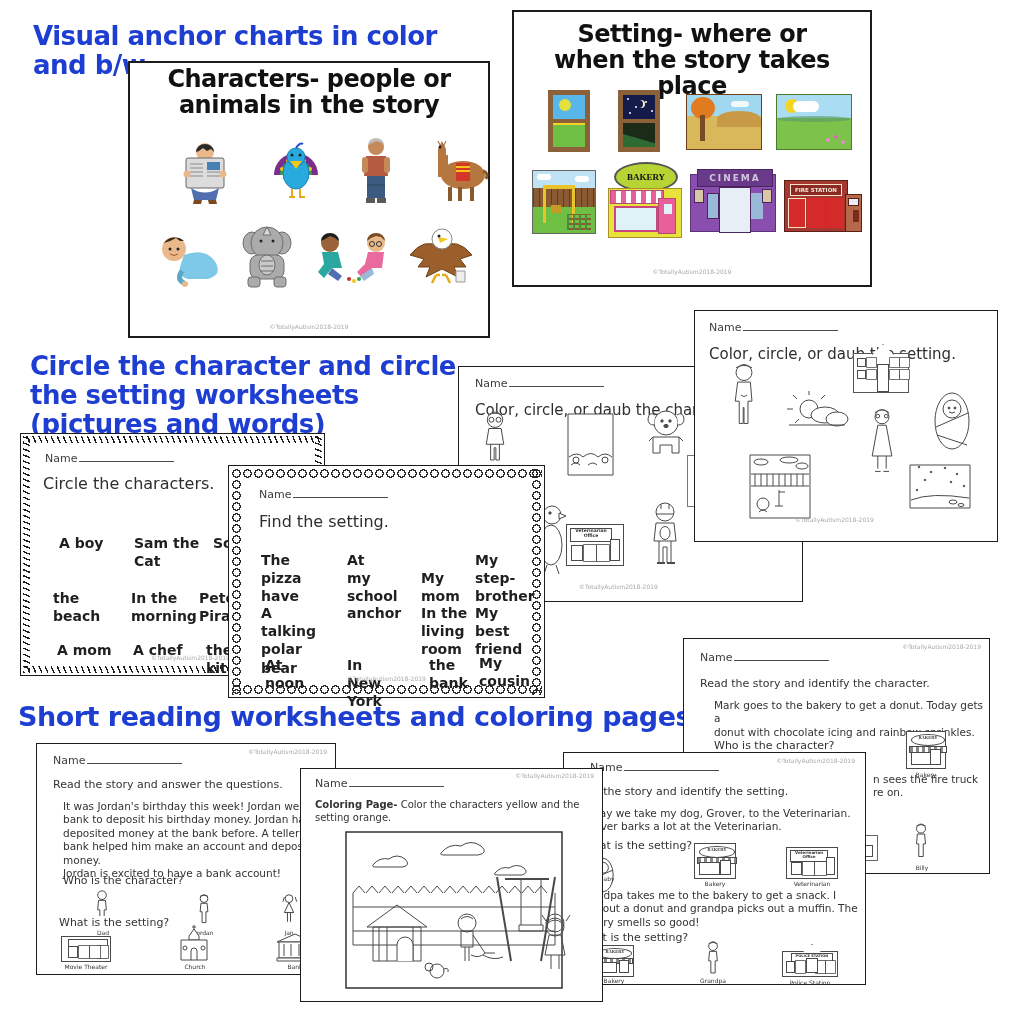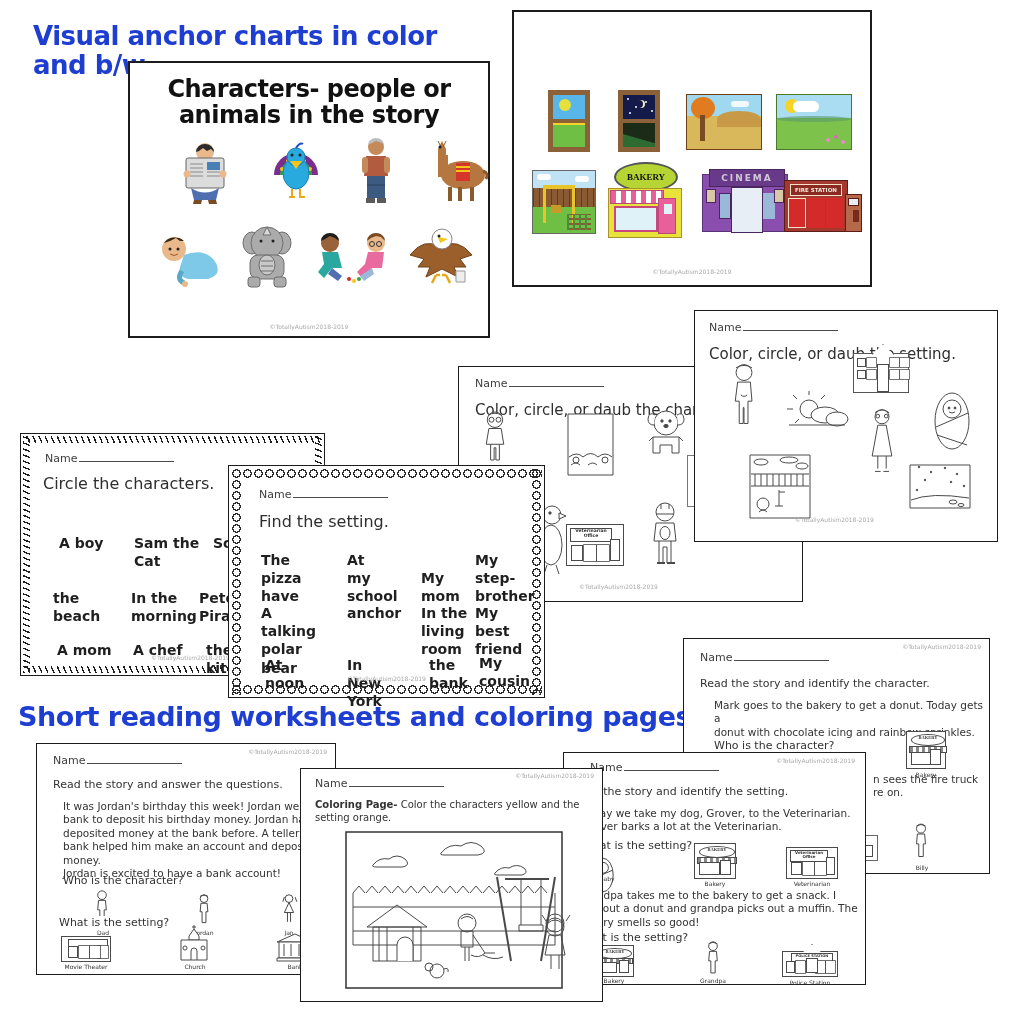--- a/index.html
+++ b/index.html
@@ -36,24 +36,25 @@
   svg.lineart *{vector-effect:non-scaling-stroke;}
   
   .tile{position:absolute;box-sizing:border-box;}
 </style>
 </head>
 <body>
 
 <div class="canvas">
 
   <div class="heading" style="left:33px;top:22px;width:445px;">Visual anchor charts in color and b/w.</div>
+  <div class="heading" style="left:30px;top:352px;width:455px;">Circle the character and circle the setting worksheets (pictures and words)</div>
   <div class="heading" style="left:18px;top:702px;width:720px;font-size:27px;">Short reading worksheets and coloring pages</div>
 
   <section class="sheet" style="left:128px;top:61px;width:362px;height:277px;z-index:1;">
-    <div class="cardtitle" style="top:14px;padding:0 34px;">Characters- people or animals in the story</div>
+    <div class="cardtitle" style="top:4px;padding:0 34px;">Characters- people or animals in the story</div>
 
     <svg class="lineart" style="left:48px;top:78px;" width="54" height="64" viewBox="0 0 54 64">
       <circle cx="27" cy="11" r="9" fill="#eab98b"></circle>
         <path d="M18 11a9 8 0 0 1 18 0l-3-3-4 2-4-3-4 3z" fill="#2b2b2b"></path>
       <rect x="8" y="17" width="38" height="30" rx="2" fill="#dcdcdc" stroke="#666"></rect>
       <path d="M12 23h13M12 27h13M12 31h13M12 35h13M29 31h13M29 35h13" stroke="#8a8a8a" stroke-width="1.2"></path>
       <rect x="29" y="21" width="13" height="8" fill="#4a7fb5"></rect>
       <circle cx="9" cy="33" r="3.5" fill="#eab98b"></circle>
         <circle cx="45" cy="33" r="3.5" fill="#eab98b"></circle>
       <path d="M13 47q14 9 28 0l-3 12h-22z" fill="#4f6fb0"></path>
@@ -141,20 +142,21 @@
       <circle cx="34" cy="12" r="10" fill="#fff" stroke="#888"></circle>
       <path d="M30 10l10 2-8 4z" fill="#f5c518"></path>
         <circle cx="31" cy="9" r="1.5" fill="#222"></circle>
       <path d="M28 48l-4 8m4-8h4m6 0l4 8m-4-8h-4" stroke="#e8a818" stroke-width="2.5"></path>
       <rect x="48" y="44" width="9" height="11" fill="#eee" stroke="#999"></rect>
     </svg>
     <div class="wm" style="left:0;right:0;bottom:6px;text-align:center;">©TotallyAutism2018-2019</div>
   </section>
 
   <section class="sheet" style="left:512px;top:10px;width:360px;height:277px;z-index:1;">
+    <div class="cardtitle" style="top:10px;padding:0 30px;">Setting- where or when the story takes place</div>
 
     <div class="tile" style="left:34px;top:78px;width:42px;height:62px;border:5px solid #8a6138;background:linear-gradient(#58b6e8 0 46%,#f5d428 46% 58%,#6fbf45 58% 100%);">
       <div style="position:absolute;left:0;right:0;top:46%;height:4px;background:#8a6138;"></div>
       <div style="position:absolute;left:6px;top:4px;width:12px;height:12px;border-radius:50%;background:#f5e428;opacity:.9;"></div>
     </div>
     <div class="tile" style="left:104px;top:78px;width:42px;height:62px;border:5px solid #8a6138;background:linear-gradient(#141b4a 0 46%,#1c2a18 46% 100%);">
       <div style="position:absolute;left:0;right:0;top:46%;height:4px;background:#8a6138;"></div>
       <div style="position:absolute;left:14px;top:5px;width:8px;height:8px;border-radius:50%;box-shadow:-2px 0 0 0 #f5f0c8 inset;"></div>
       <div style="position:absolute;left:4px;top:3px;width:2px;height:2px;background:#fff;border-radius:50%;box-shadow:8px 8px 0 #fff,18px 3px 0 #fff,24px 12px 0 #fff,2px 14px 0 #fff;"></div>
       <div style="position:absolute;left:0;bottom:0;width:100%;height:36%;background:#2d6b33;clip-path:polygon(0 100%,0 30%,100% 80%,100% 100%);"></div>
@@ -183,21 +185,21 @@
     <div class="tile" style="left:94px;top:150px;width:72px;height:74px;">
       <div style="position:absolute;left:6px;top:0;width:60px;height:26px;background:#b6d433;border:2px solid #555;border-radius:50%;display:flex;align-items:center;justify-content:center;">
         <span style="font-family:'Liberation Serif',serif;font-weight:bold;font-size:9px;color:#111;">BAKERY</span>
         </div>
       <div style="position:absolute;left:0;top:26px;width:72px;height:48px;background:#e8e23a;border:1.5px solid #a8922a;"></div>
       <div style="position:absolute;left:2px;top:28px;width:52px;height:12px;background:repeating-linear-gradient(90deg,#e85f9a 0 5px,#fff 5px 10px);border:1px solid #b84a7a;"></div>
       <div style="position:absolute;left:6px;top:44px;width:40px;height:22px;background:#dff2f8;border:2px solid #c8487e;"></div>
       <div style="position:absolute;right:4px;top:36px;width:16px;height:34px;background:#e85f9a;border:1.5px solid #b84a7a;"></div>
       <div style="position:absolute;right:8px;top:42px;width:8px;height:10px;background:#dff2f8;"></div>
     </div>
-    <div class="tile" style="left:188px;top:162px;width:86px;height:58px;background:#8a4fae;border:1.5px solid #5a327a;">
+    <div class="tile" style="left:176px;top:162px;width:86px;height:58px;background:#8a4fae;border:1.5px solid #5a327a;">
       <div style="position:absolute;left:6px;top:-6px;width:74px;height:16px;background:#6a3a8a;border:1.5px solid #4a2560;display:flex;align-items:center;justify-content:center;">
         <span style="font-size:9px;font-weight:bold;color:#cfc8d8;letter-spacing:2px;">CINEMA</span>
         </div>
       <div style="position:absolute;left:28px;top:12px;width:30px;height:44px;background:#e8eef5;border:1.5px solid #4a2560;"></div>
       <div style="position:absolute;left:16px;top:18px;width:10px;height:24px;background:#9ab8d8;border:1px solid #4a2560;box-shadow:44px 0 0 #9ab8d8;"></div>
       <div style="position:absolute;left:3px;top:14px;width:8px;height:12px;background:#d8c8a8;border:1px solid #4a2560;"></div>
       <div style="position:absolute;right:3px;top:14px;width:8px;height:12px;background:#d8c8a8;border:1px solid #4a2560;"></div>
     </div>
     <div class="tile" style="left:270px;top:168px;width:78px;height:50px;">
       <div style="position:absolute;left:0;top:0;width:62px;height:50px;background:#a5382f;border:1.5px solid #5a1d18;"></div>

